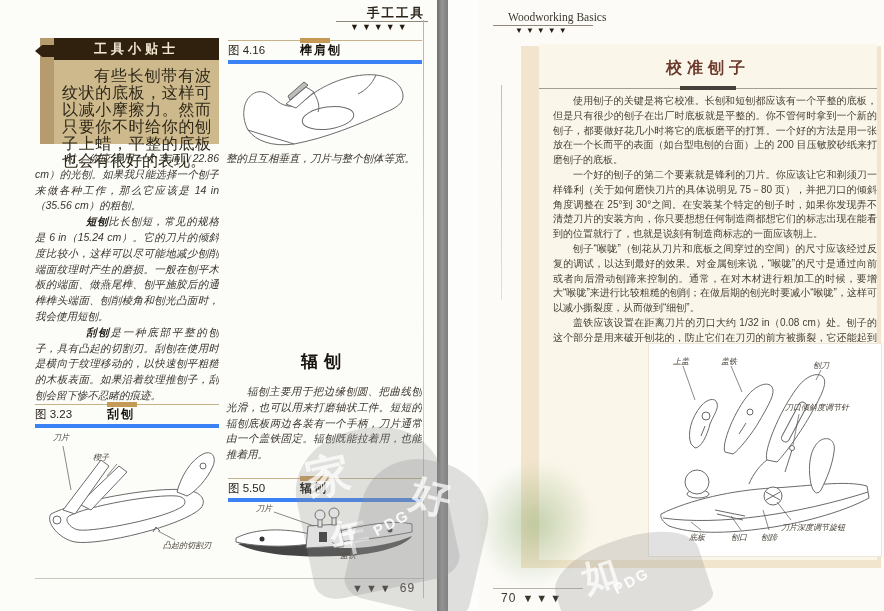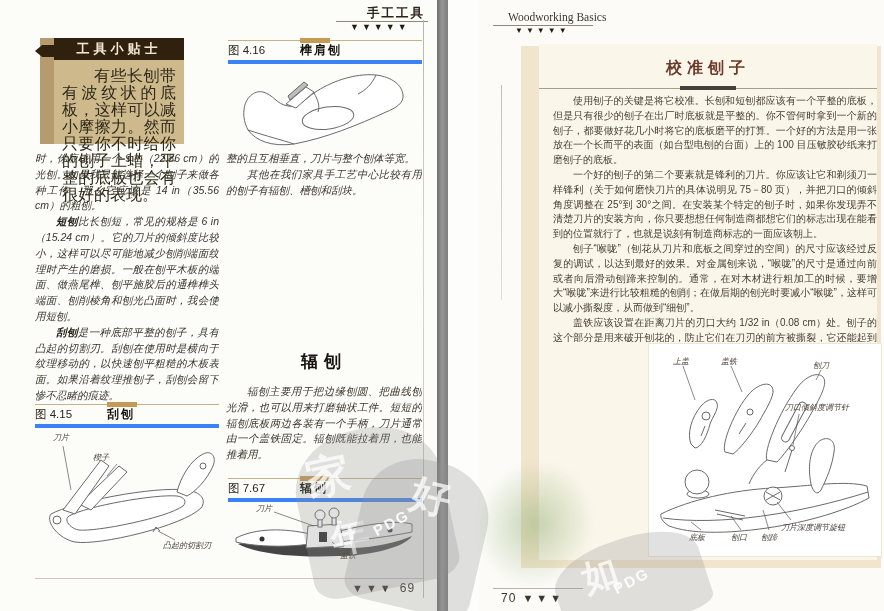--- a/index.html
+++ b/index.html
@@ -6,33 +6,33 @@
   #spread{position:relative;width:884px;height:611px;background:#fdfdfb;overflow:hidden;
           font-family:"Liberation Sans",sans-serif;color:#38332b;}
   .abs{position:absolute;}
   
   #page-left{left:0;top:0;width:437px;height:611px;background:#fcfcf9;}
   .hdr-title-l{right:12px;top:5px;font-size:12.5px;font-weight:bold;letter-spacing:2px;color:#2c241a;}
   .hdr-rule-l{left:336px;top:21px;width:92px;height:1px;background:#8f8878;}
   .hdr-marks-l{left:350px;top:22px;font-size:9px;letter-spacing:3px;color:#241b10;}
   .vrule-l{left:423px;top:20px;width:1px;height:578px;background:linear-gradient(#b9b4a9,#d9d5cc 40%,#c2bdb2);}
   
-  #tipbox{left:40px;top:38px;width:144px;height:106px;}
+  #tipbox{left:40px;top:38px;width:179px;height:106px;}
   .tip-strip{left:0;top:0;bottom:0;width:14px;background:#b59b6d;border-right:1px solid #9d8458;}
   .tip-flag{left:-5px;top:7px;width:24px;height:12px;background:#30200e;
             clip-path:polygon(0 50%,30% 0,100% 0,100% 100%,30% 100%);}
   .tip-head{left:14px;right:0;top:0;height:22px;background:#30200e;color:#f2e8d1;
             font-size:13px;font-weight:bold;text-align:center;line-height:22px;letter-spacing:4px;}
   .tip-body{left:14px;right:0;top:22px;bottom:0;background:#cdb98c;color:#2e2819;
             font-size:16px;line-height:17px;padding:7px 8px;text-align:justify;text-indent:2em;}
   
   .col{font-size:10.5px;line-height:15.8px;text-align:justify;overflow:hidden;color:#3a352c;}
   .col p{margin:0;font-style:italic;}
   .col p.ind{text-indent:2em;}
-  .col b{color:#201b12;}
+  .col b{color:#201b12;margin-left:30px;}
   #col1{left:35px;top:151px;width:184px;height:254px;}
   #col2{left:226px;top:151px;width:196px;height:210px;}
   #col2b{left:226px;top:384px;width:196px;height:84px;}
   .sec-head{left:226px;top:350px;width:196px;text-align:center;font-size:17px;font-weight:bold;color:#17130c;letter-spacing:6px;}
   
   .figcap{border-top:1px solid #c6b28a;border-bottom:4px solid #3b82f6;height:19px;}
   .cap-marker{position:absolute;top:-3px;left:72px;width:30px;height:5px;background:#c59a56;}
   .cap-row{display:flex;align-items:center;height:100%;}
   .cap-num{width:72px;font-size:11.5px;color:#2b251b;}
   .cap-title{font-size:12px;font-weight:bold;color:#17130c;letter-spacing:2px;}
@@ -93,21 +93,21 @@
     <div id="col1" class="abs col">
       <p><b></b><span>时，你应该用一个 9 in（22.86 cm）的光刨。如果我只能选择一个刨子来做各种工作，那么它应该是 14 in（35.56 cm）的粗刨。</span></p>
       <p class="ind"><b>短刨</b><span>比长刨短，常见的规格是 6 in（15.24 cm）。它的刀片的倾斜度比较小，这样可以尽可能地减少刨削端面纹理时产生的磨损。一般在刨平木板的端面、做燕尾榫、刨平施胶后的通榫榫头端面、刨削棱角和刨光凸面时，我会使用短刨。</span></p>
       <p class="ind"><b>刮刨</b><span>是一种底部平整的刨子，具有凸起的切割刃。刮刨在使用时是横向于纹理移动的，以快速刨平粗糙的木板表面。如果沿着纹理推刨子，刮刨会留下惨不忍睹的痕迹。</span></p>
       <p class="ind"><b>榫肩刨</b><span>（中人线刀刨）主要用于修理榫肩和榫颊。榫肩刨的侧面和底板都是平</span></p>
     </div>
 
     <div class="abs figcap" style="left:35px;top:404px;width:184px;">
       <div class="cap-marker"></div>
       <div class="cap-row">
-        <span class="cap-num">图 4.15</span>
+        <span class="cap-num">图 3.23</span>
         <span class="cap-title">刮刨</span>
       </div>
     </div>
     <div class="abs" style="left:35px;top:428px;width:184px;height:142px;">
       <svg width="184" height="142" viewBox="0 0 184 142">
         <path class="wh" d="M16,86 C38,74 118,58 152,62 C166,64 172,72 166,80 C148,98 64,118 40,114 C24,111 10,94 16,86 Z"></path>
         <path class="ln" d="M34,88 C52,78 120,66 142,68 C150,69 152,74 148,78 C132,90 60,104 44,102 C36,101 28,92 34,88 Z"></path>
         <path class="wh" d="M142,64 C146,48 156,32 168,26 C176,22 182,28 178,38 C172,52 160,64 152,68 Z"></path>
         <circle class="ln" cx="168" cy="38" r="3"></circle>
         <path class="wh" d="M44,76 L84,38 L92,44 L56,82 Z"></path>
@@ -137,31 +137,30 @@
         <path class="wh" d="M56,42 L76,25 L84,30 L66,46 Z"></path>
         <path d="M60,38 L78,23 L74,20 L58,34 Z" fill="#bdbdbd" stroke="#6a6a6a" stroke-width="1"></path>
         <path class="ln" d="M84,31 C88,38 90,44 88,50"></path>
         <path class="ln" d="M146,13 C142,22 136,28 128,32"></path>
         <path class="ln" d="M18,68 C36,74 52,78 64,82"></path>
       </svg>
     </div>
 
     <div id="col2" class="abs col">
       <p><span>整的且互相垂直，刀片与整个刨体等宽。</span></p>
-      <p class="ind"><span>其他在我们家具手工艺中心比较有用的刨子有辐刨、槽刨和刮块。</span></p>
     </div>
     <div class="abs sec-head">辐刨</div>
     <div id="col2b" class="abs col">
       <p class="ind"><span>辐刨主要用于把边缘刨圆、把曲线刨光滑，也可以用来打磨轴状工件。短短的辐刨底板两边各装有一个手柄，刀片通常由一个盖铁固定。辐刨既能拉着用，也能推着用。</span></p>
     </div>
 
     <div class="abs figcap" style="left:228px;top:478px;width:194px;">
       <div class="cap-marker"></div>
       <div class="cap-row">
-        <span class="cap-num">图 7.67</span>
+        <span class="cap-num">图 5.50</span>
         <span class="cap-title">辐刨</span>
       </div>
     </div>
     <div class="abs" style="left:228px;top:502px;width:192px;height:66px;">
       <svg width="192" height="66" viewBox="0 0 192 66">
         <path d="M10,42 C40,34 80,40 100,44 C130,50 165,42 184,34 C176,46 140,54 110,54 C70,56 28,52 10,42 Z" fill="#2b2b2b" opacity="0.88"></path>
         <path class="wh" d="M8,36 C28,26 56,26 82,32 L82,42 C54,46 24,44 8,40 Z"></path>
         <path class="wh" d="M108,30 C138,22 168,18 184,22 L184,30 C164,34 136,38 108,40 Z"></path>
         <path class="wh" d="M80,24 L112,22 L116,44 L78,46 Z"></path>
         <rect class="wh" x="90" y="16" width="4" height="9"></rect>
@@ -192,21 +191,21 @@
     <div class="abs hdr-title-r">Woodworking Basics</div>
     <div class="abs hdr-rule-r"></div>
     <div class="abs hdr-marks-r">▼▼▼▼▼</div>
     <div class="abs vrule-r"></div>
 
     <div class="abs artbox">
       <div class="abs art-title">校准刨子</div>
       <div class="abs art-rule"></div>
       <div class="abs art-bar"></div>
       <div class="abs art-text">
-        <p>使用刨子的关键是将它校准。长刨和短刨都应该有一个平整的底板，但是只有很少的刨子在出厂时底板就是平整的。你不管何时拿到一个新的刨子，都要做好花几小时将它的底板磨平的打算。一个好的方法是用一张放在一个长而平的表面（如台型电刨的台面）上的 100 目压敏胶砂纸来打磨刨子的底板。</p>
+        <p>使用刨子的关键是将它校准。长刨和短刨都应该有一个平整的底板，但是只有很少的刨子在出厂时底板就是平整的。你不管何时拿到一个新的刨子，都要做好花几小时将它的底板磨平的打算。一个好的方法是用一张放在一个长而平的表面（如台型电刨的台面）上的 200 目压敏胶砂纸来打磨刨子的底板。</p>
         <p>一个好的刨子的第二个要素就是锋利的刀片。你应该让它和剃须刀一样锋利（关于如何磨快刀片的具体说明见 75－80 页），并把刀口的倾斜角度调整在 25°到 30°之间。在安装某个特定的刨子时，如果你发现弄不清楚刀片的安装方向，你只要想想任何制造商都想它们的标志出现在能看到的位置就行了，也就是说刻有制造商标志的一面应该朝上。</p>
         <p>刨子“喉咙”（刨花从刀片和底板之间穿过的空间）的尺寸应该经过反复的调试，以达到最好的效果。对金属刨来说，“喉咙”的尺寸是通过向前或者向后滑动刨蹄来控制的。通常，在对木材进行粗加工的时候，要增大“喉咙”来进行比较粗糙的刨削；在做后期的刨光时要减小“喉咙”，这样可以减小撕裂度，从而做到“细刨”。</p>
         <p>盖铁应该设置在距离刀片的刃口大约 1/32 in（0.08 cm）处。刨子的这个部分是用来破开刨花的，防止它们在刀刃的前方被撕裂，它还能起到稳固刀片使其减少震动的作用。</p>
       </div>
 
       <div class="abs illus-box">
         <svg width="232" height="212" viewBox="0 0 232 212">
 
           <path class="wh" d="M42,100 C38,90 42,74 52,62 C58,55 66,53 68,59 C70,65 64,72 61,80 C58,92 52,104 46,104 Z"></path>
           <circle class="ln" cx="57" cy="72" r="4"></circle>

